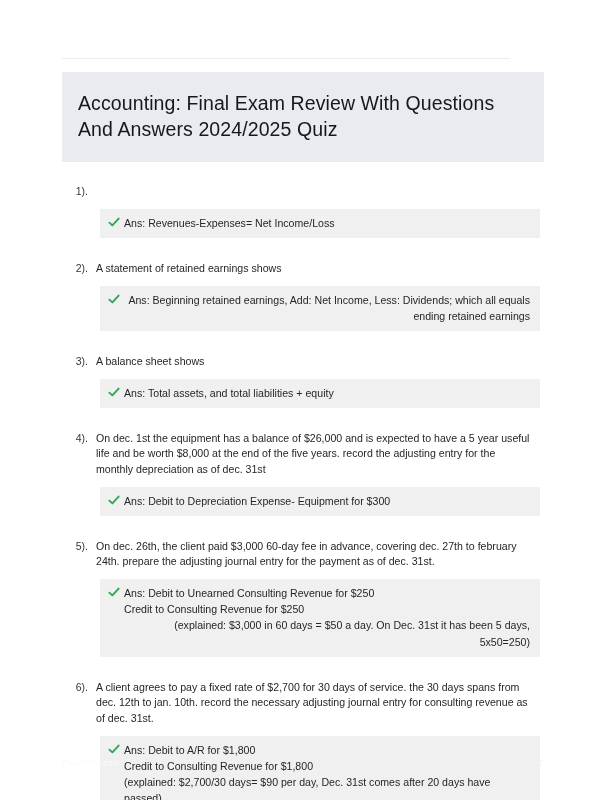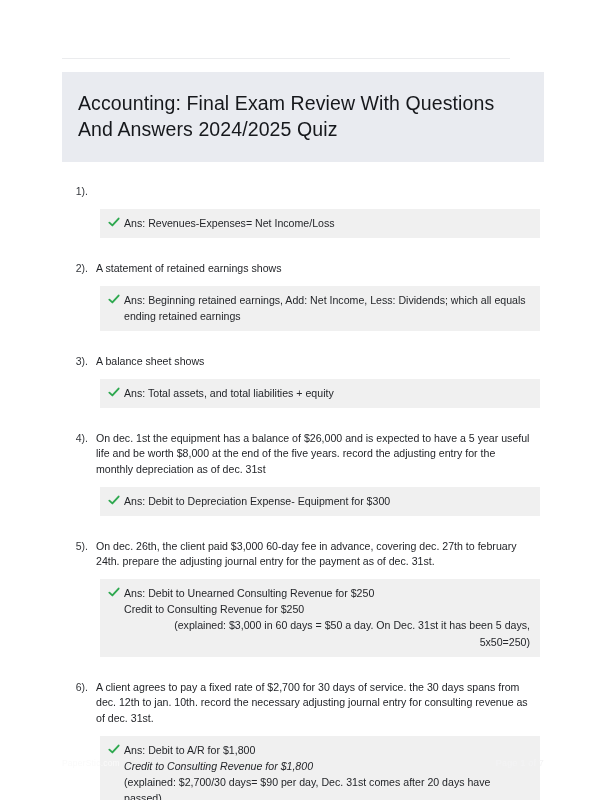--- a/index.html
+++ b/index.html
@@ -89,20 +89,21 @@
   }
   .ans-line {
     font-size: 10.6px;
     line-height: 16.2px;
     color: #24262a;
     display: block;
   }
   .ans-first {
     display: flex;
     align-items: flex-start;
+    text-align: right;
   }
   .check-icon {
     flex: 0 0 auto;
     width: 12px;
     height: 13px;
     margin-right: 4px;
     margin-top: 1px;
     display: inline-block;
   }
   .check-icon svg { display: block; }
@@ -244,21 +245,21 @@
           </div>
           <div class="ans-box">
             <div class="ans-line ans-first">
               <span class="check-icon">
                 <svg viewBox="0 0 14 14" width="12" height="13" aria-hidden="true">
                   <path d="M1.6 7.2 L5.1 10.4 L12.4 2.4" fill="none" stroke="#2ea84f" stroke-width="2.2" stroke-linecap="round" stroke-linejoin="round"></path>
                 </svg>
               </span>
               <span>Ans: Debit to A/R for $1,800</span>
             </div>
-            <div class="ans-line" style="padding-left: 16px; font-style: italic;">Credit to Consulting Revenue for $1,800</div>
+            <div class="ans-line" style="padding-left: 16px;">Credit to Consulting Revenue for $1,800</div>
             <div class="ans-line" style="padding-left: 16px;">(explained: $2,700/30 days= $90 per day, Dec. 31st comes after 20 days have passed)</div>
           </div>
         </li>
       </ul>
 
   </div>
 
   <div class="footer">
     <div class="footer-inner">
       <span class="watermark">PaperStic.com</span>

